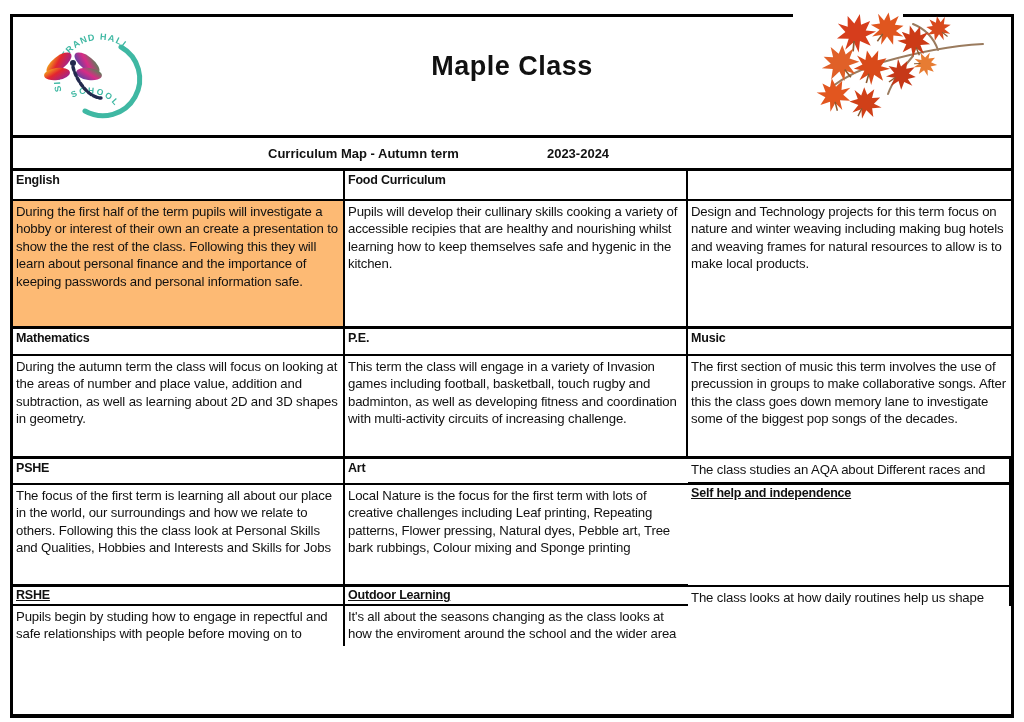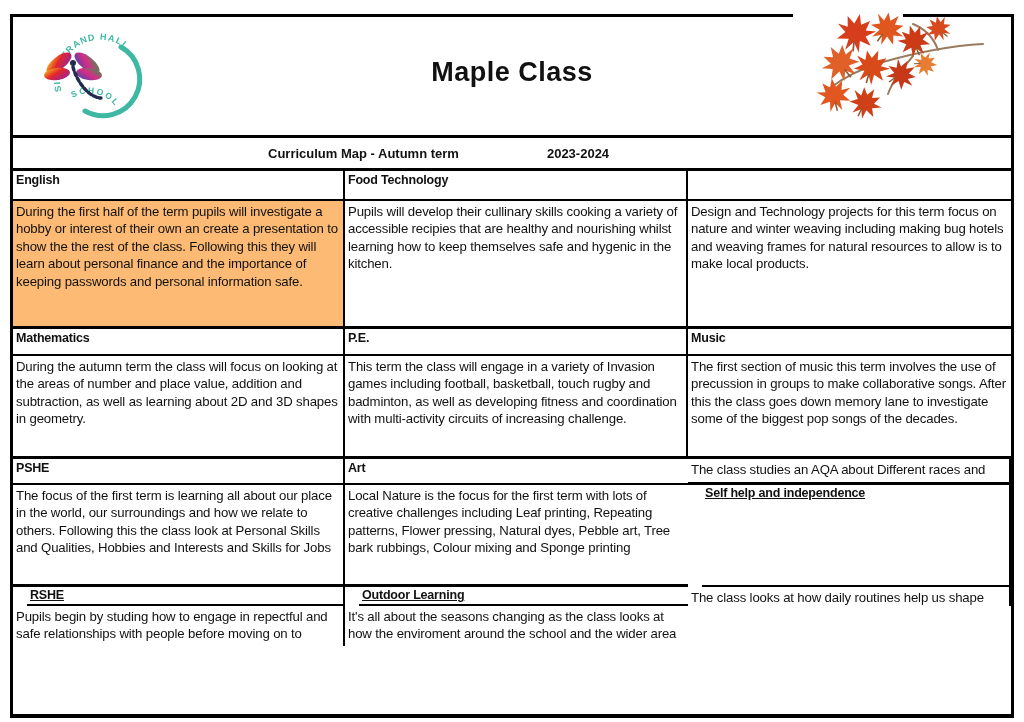--- a/index.html
+++ b/index.html
@@ -2,40 +2,40 @@
 <html><head>
 <meta charset="utf-8">
 <style>
   html,body{margin:0;padding:0;background:#fff;}
   .page{position:relative;width:1024px;height:722px;background:#fff;overflow:hidden;
         font-family:"Liberation Sans",sans-serif;color:#111;}
   .doc-table{position:absolute;left:10px;top:14px;width:1004px;height:704px;
              box-sizing:border-box;border:3px solid #000;border-bottom-width:4px;background:#fff;}
   
   .band-logo{position:relative;height:118px;border-bottom:3px solid #000;box-sizing:content-box;}
-  .class-title{position:absolute;left:0;right:0;top:40px;text-align:center;
+  .class-title{position:absolute;left:0;right:0;top:34px;text-align:center;
                font-size:27px;font-weight:bold;letter-spacing:0.5px;}
   .logo-wrap{position:absolute;left:22px;top:8px;width:130px;height:106px;}
   
   .band-sub{height:30px;border-bottom:3px solid #000;display:flex;align-items:center;
             padding-left:255px;gap:88px;font-size:13px;font-weight:bold;box-sizing:content-box;}
   
   .grid{display:grid;height:475px;
         grid-template-columns:332px 343px 323px;
         grid-template-rows:30px 128px 27px 103px 26px 102px 19px 1fr;}
   .cell{box-sizing:border-box;overflow:hidden;background:#fff;}
   .rb{border-right:2px solid #000;}
   .hc{border-bottom:2px solid #000;font-weight:bold;font-size:12.5px;letter-spacing:-0.2px;
       padding:2px 3px 0 3px;}
   .bc{border-bottom:3px solid #000;font-size:13.2px;letter-spacing:-0.15px;line-height:1.32;
       padding:2px 4px 0 3px;}
   .nb{border-bottom:0;}
   .hl{background:#fdba74;}
   .u span{text-decoration:underline;}
-  .hc4{padding-top:1px;margin-left:14px;}
+  .hc4{padding-top:1px;}
   
   .notch{position:absolute;left:793px;top:0;width:110px;height:17px;background:#fff;z-index:3;}
   .maple-wrap{position:absolute;left:788px;top:6px;width:205px;height:120px;z-index:4;}
 </style>
 </head>
 <body>
 
 <div class="page">
 
   <div class="doc-table">
@@ -81,21 +81,21 @@
     </div>
 
     <div class="band-sub">
       <span>Curriculum Map - Autumn term</span>
       <span>2023-2024</span>
     </div>
 
     <div class="grid">
 
       <div class="cell hc rb"><span>English</span></div>
-      <div class="cell hc rb"><span>Food Technology</span></div>
+      <div class="cell hc rb"><span>Food Curriculum</span></div>
       <div class="cell hc"><span></span></div>
 
       <div class="cell bc rb hl">During the first half of the term pupils will investigate a hobby or interest of their own an create a presentation to show the the rest of the class. Following this they will learn about personal finance and the importance of keeping passwords and personal information safe.</div>
       <div class="cell bc rb">Pupils will develop their cullinary skills cooking a variety of accessible recipies that are healthy and nourishing whilst learning how to keep themselves safe and hygenic in the kitchen.</div>
       <div class="cell bc">Design and Technology projects for this term focus on nature and winter weaving including making bug hotels and weaving frames for natural resources to allow is to make local products.</div>
 
       <div class="cell hc rb"><span>Mathematics</span></div>
       <div class="cell hc rb"><span>P.E.</span></div>
       <div class="cell hc"><span>Music</span></div>
 

